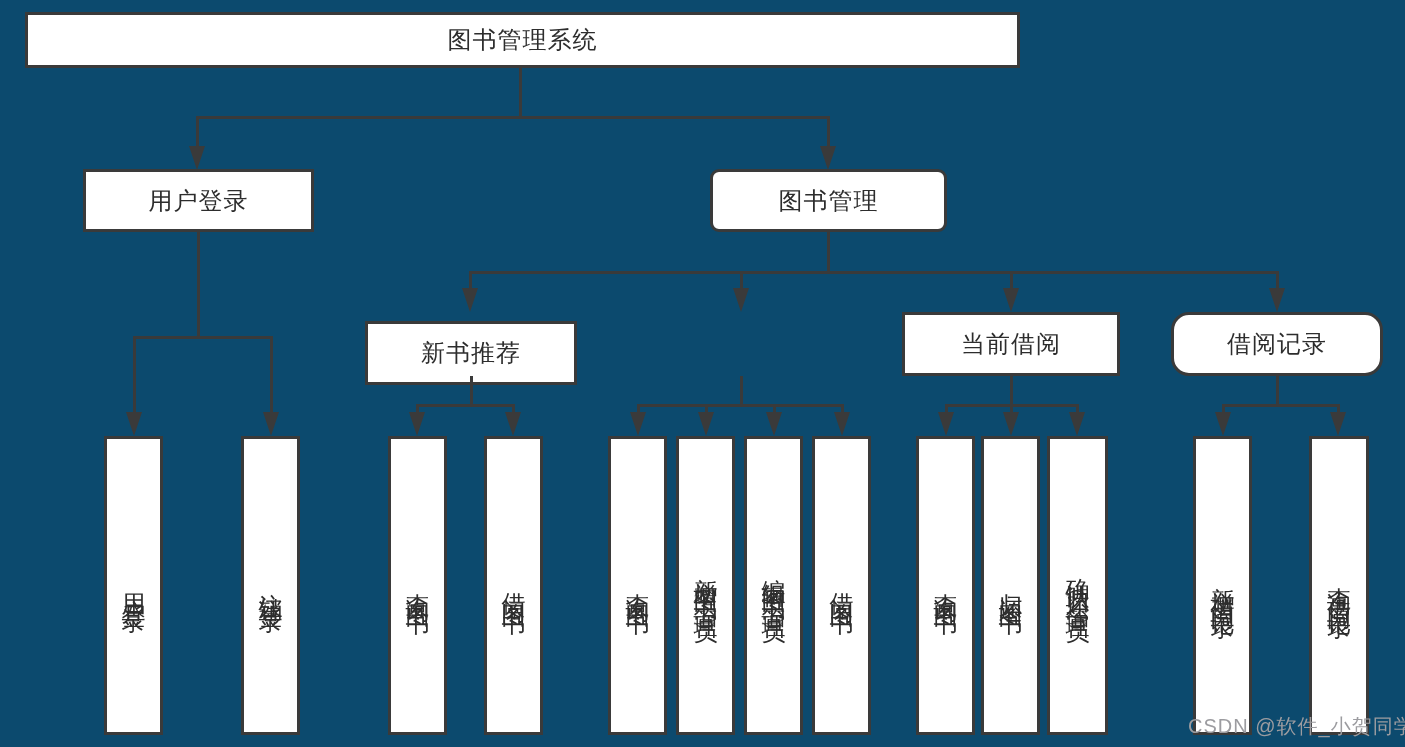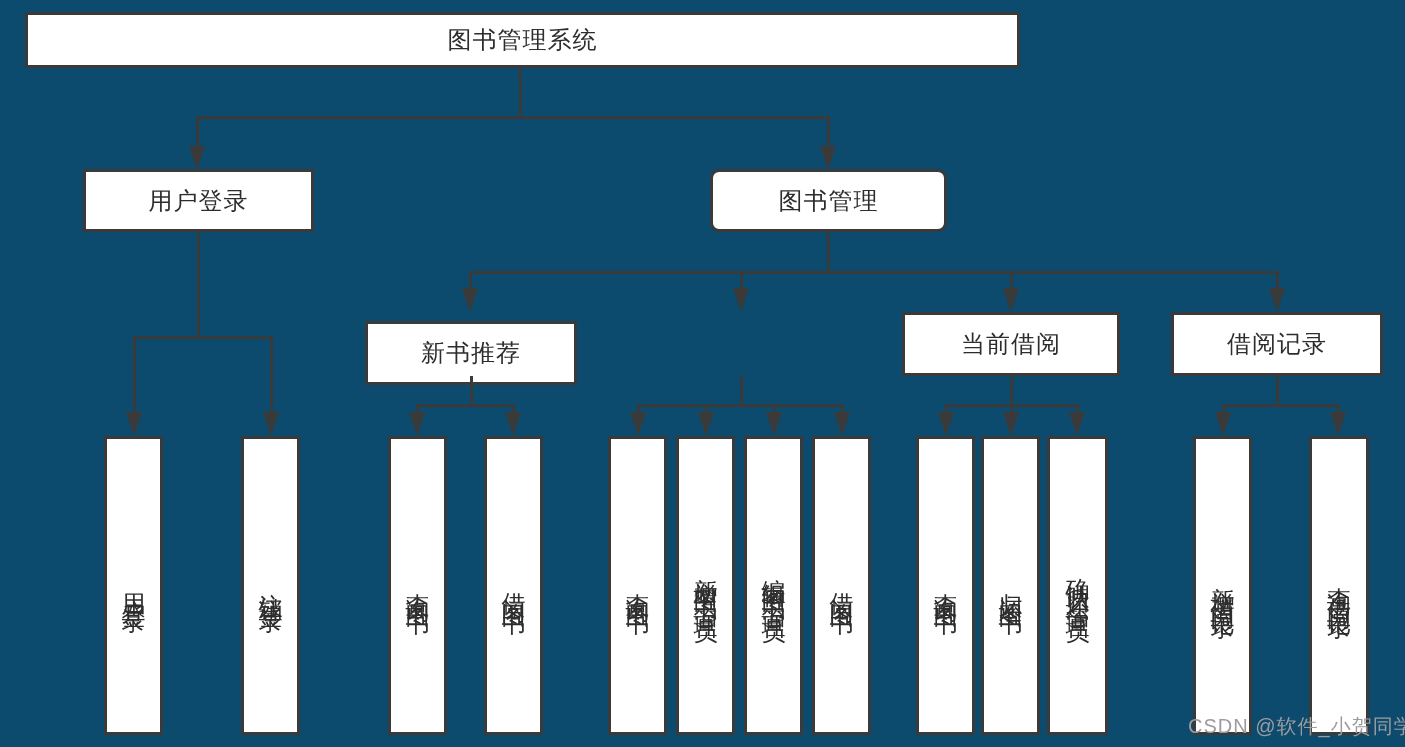--- a/index.html
+++ b/index.html
@@ -80,21 +80,21 @@
   <div class="vl" style="left:740px; top:271px; height:20px;"></div>
   <div class="vl" style="left:1010px; top:271px; height:20px;"></div>
   <div class="vl" style="left:1276px; top:271px; height:20px;"></div>
   <div class="arr" style="left:462px; top:288px;"></div>
   <div class="arr" style="left:733px; top:288px;"></div>
   <div class="arr" style="left:1003px; top:288px;"></div>
   <div class="arr" style="left:1269px; top:288px;"></div>
 
   <div class="box" style="left:365px; top:311px; width:212px; height:64px;margin-top:10px;">新书推荐</div>
   <div class="box" style="left:902px; top:312px; width:218px; height:64px;">当前借阅</div>
-  <div class="box" style="left:1171px; top:312px; width:212px; height:64px;">借阅记录</div>
+  <div class="box" style="left:1171px; top:312px; width:212px; height:64px;border-radius:18px;">借阅记录</div>
 
   <div class="vl" style="left:470px; top:376px; height:31px;"></div>
   <div class="hl" style="left:416px; top:404px; width:99px;"></div>
   <div class="vl" style="left:416px; top:404px; height:10px;"></div>
   <div class="vl" style="left:512px; top:404px; height:10px;"></div>
   <div class="arr" style="left:409px; top:412px;"></div>
   <div class="arr" style="left:505px; top:412px;"></div>
 
   <div class="vl" style="left:740px; top:376px; height:31px;"></div>
   <div class="hl" style="left:637px; top:404px; width:207px;"></div>

